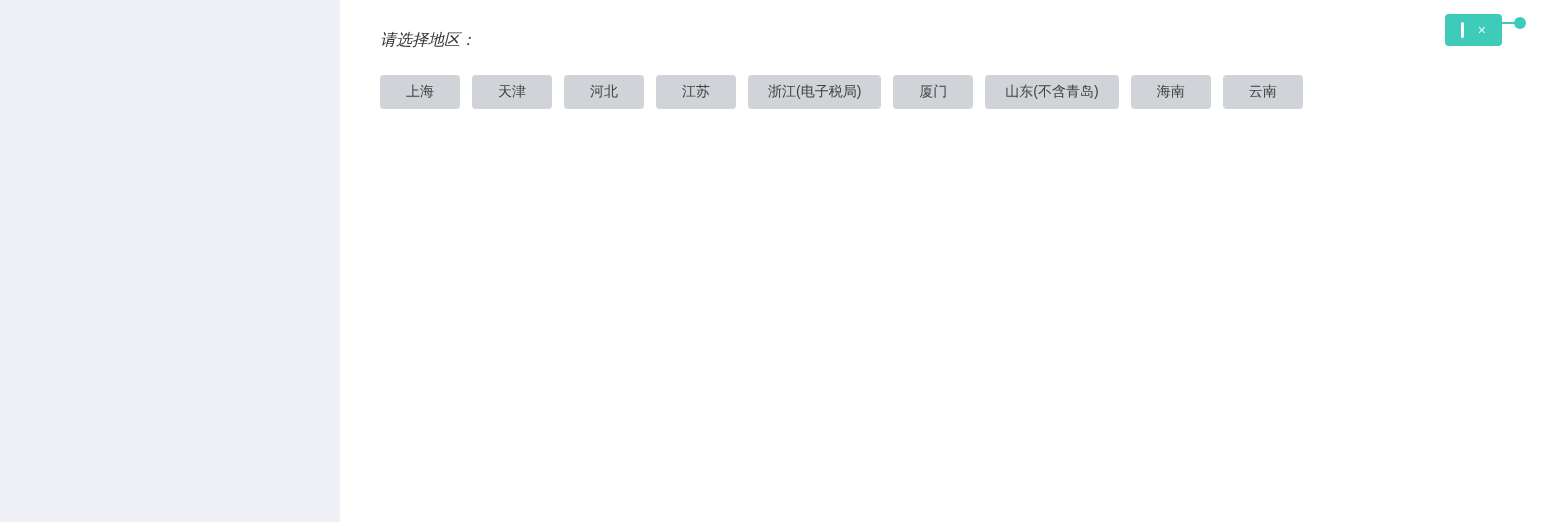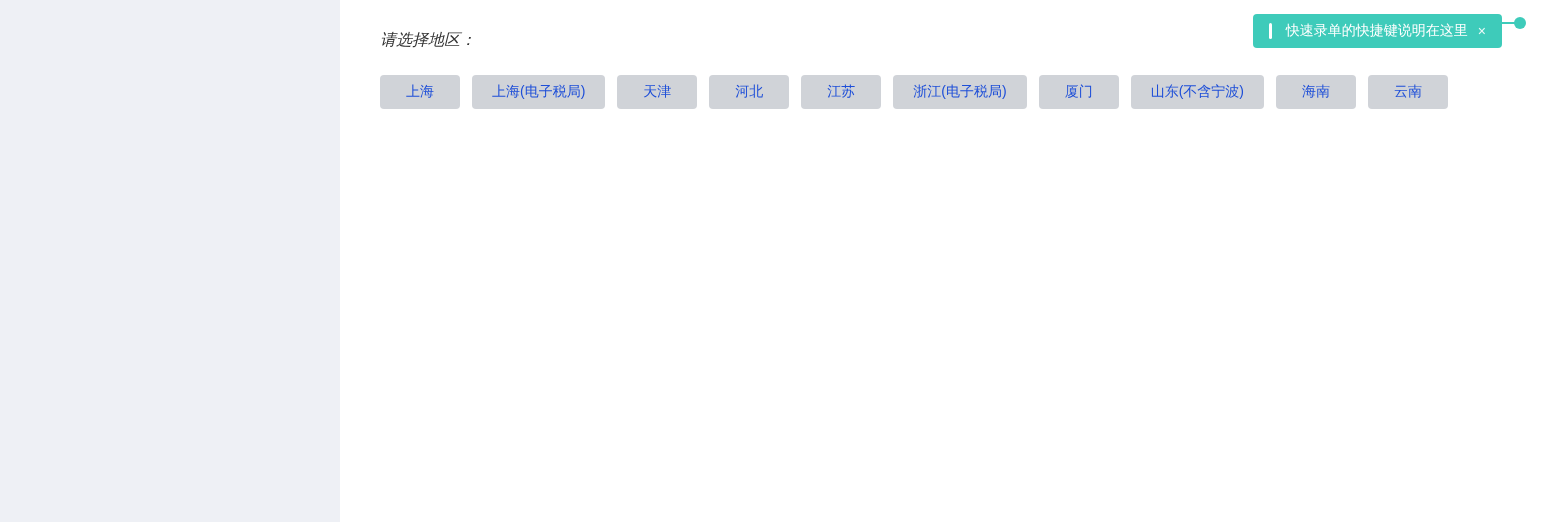--- a/index.html
+++ b/index.html
@@ -46,21 +46,21 @@
 
     .region-buttons {
       display: flex;
       flex-wrap: wrap;
       gap: 12px;
       row-gap: 14px;
     }
 
     .region-btn {
       background: #d0d3d8;
-      color: #1d4ed8;
+      color: #404040;
       border: none;
       border-radius: 4px;
       padding: 8px 20px;
       font-size: 14px;
       cursor: pointer;
       min-width: 80px;
       text-align: center;
       font-family: 'Microsoft YaHei', Arial, sans-serif;
     }
 
@@ -123,31 +123,29 @@
 <body>
 
 <div class="left-sidebar"></div>
 
 <div class="main-content">
   <div class="page-title">请选择地区：</div>
 
   <div class="region-buttons">
 
   <button class="region-btn">上海</button>
-      <button class="region-btn">上海(电子税局)</button>
       <button class="region-btn">天津</button>
       <button class="region-btn">河北</button>
       <button class="region-btn">江苏</button>
       <button class="region-btn">浙江(电子税局)</button>
       <button class="region-btn">厦门</button>
-      <button class="region-btn">山东(不含宁波)</button>
+      <button class="region-btn">山东(不含青岛)</button>
       <button class="region-btn">海南</button>
       <button class="region-btn">云南</button>
     </div>
 </div>
 
 <div class="tooltip-banner">
-  <span>快速录单的快捷键说明在这里</span>
   <span class="tooltip-close">×</span>
 </div>
 
 <div class="connector-line"></div>
 <div class="connector-dot"></div>
 
 </body></html>

